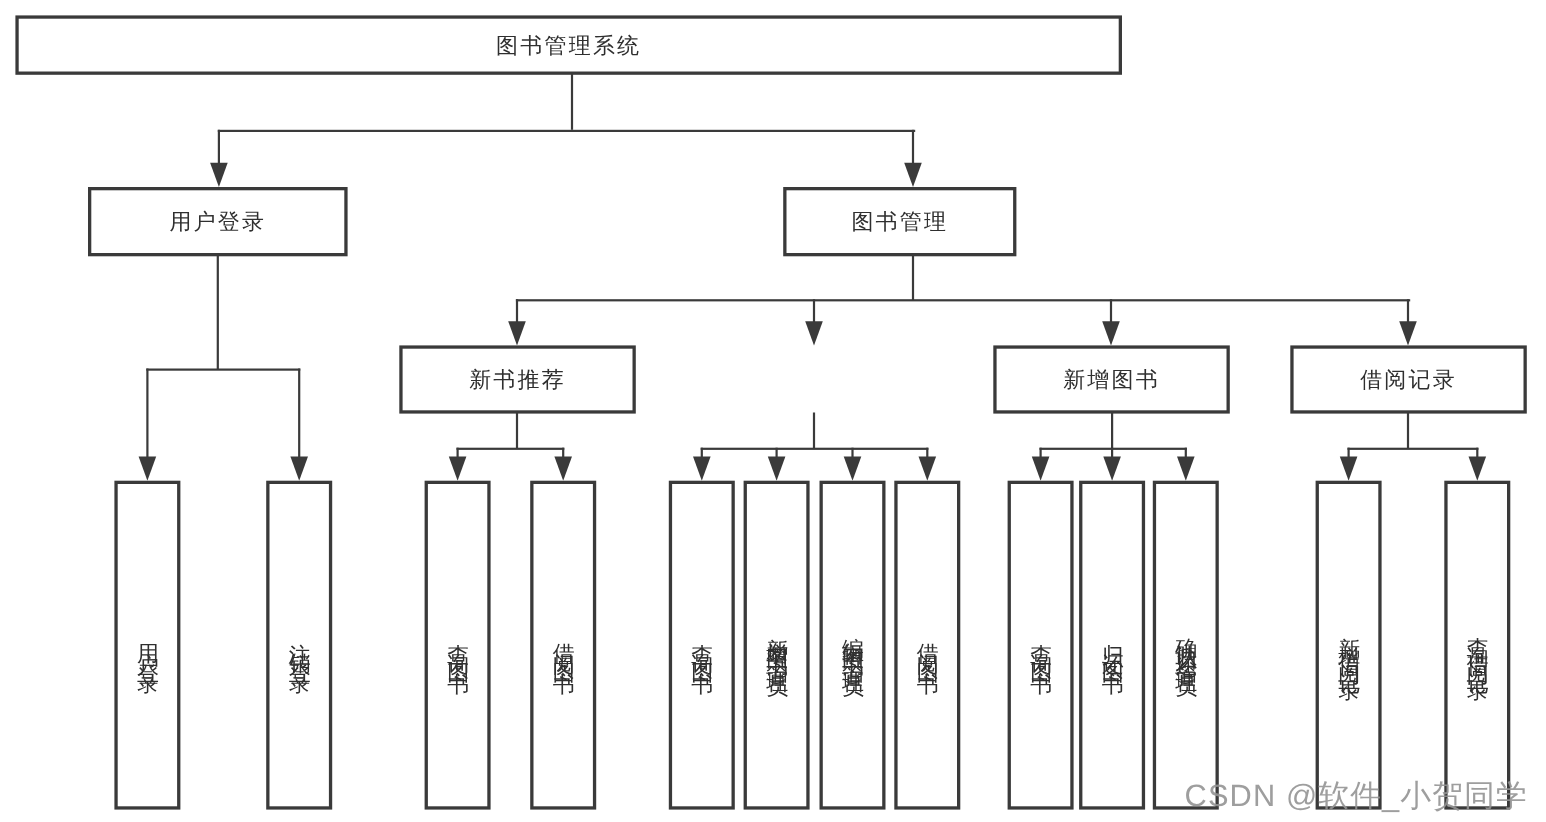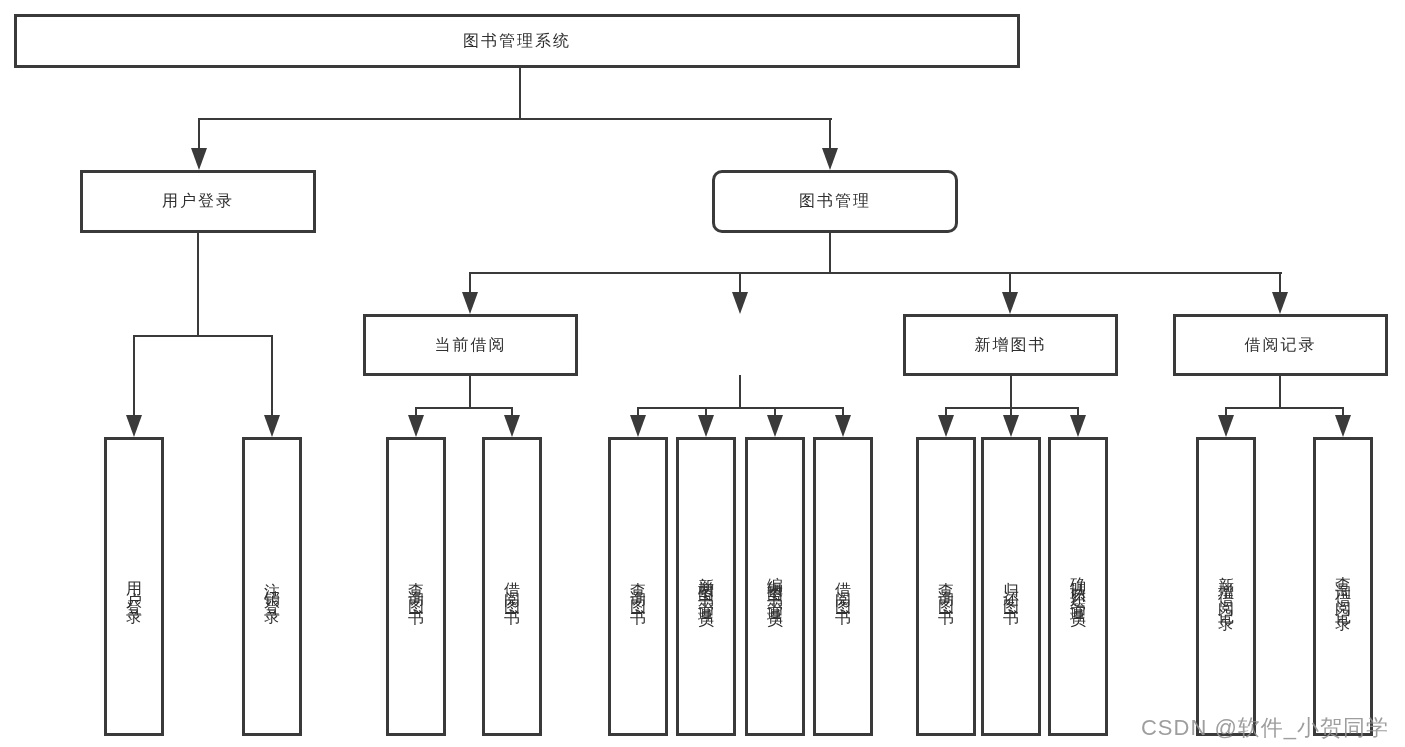--- a/index.html
+++ b/index.html
@@ -16,21 +16,21 @@
 
   
   .box {
     position: absolute;
     border: 3px solid #3a3a3a;
     background: #ffffff;
     display: flex;
     align-items: center;
     justify-content: center;
     color: #2f2f2f;
-    font-size: 16px;
+    font-size: 20px;
   }
   .htext { letter-spacing: 2px; white-space: nowrap; }
   .vtext {
     writing-mode: vertical-rl;
     text-orientation: mixed;
     letter-spacing: 9px;
     line-height: 1;
     white-space: nowrap;
   }
 
@@ -42,21 +42,21 @@
     width: 0; height: 0;
     border-left: 8px solid transparent;
     border-right: 8px solid transparent;
     border-top: 22px solid #3a3a3a;
   }
 
   .watermark {
     position: absolute;
     right: 16px;
     bottom: 4px;
-    font-size: 22px;
+    font-size: 28px;
     color: rgba(148, 148, 148, 0.9);
     letter-spacing: 1px;
     z-index: 5;
     white-space: nowrap;
   }
 </style>
 </head>
 <body>
 
 <div class="stage">
@@ -68,21 +68,21 @@
   <div class="lv" style="left:519px; top:67px; height:51px;"></div>
   <div class="lh" style="left:198px; top:118px; width:634px;"></div>
   <div class="lv" style="left:198px; top:118px; height:32px;"></div>
   <div class="arr" style="left:191px; top:148px;"></div>
   <div class="lv" style="left:829px; top:118px; height:32px;"></div>
   <div class="arr" style="left:822px; top:148px;"></div>
 
   <div class="box" style="left:80px; top:170px; width:236px; height:63px;">
     <span class="htext">用户登录</span>
   </div>
-  <div class="box" style="left:712px; top:170px; width:246px; height:63px;border-radius:10px;">
+  <div class="box" style="left:712px; top:170px; width:212px; height:63px;">
     <span class="htext">图书管理</span>
   </div>
 
   <div class="lv" style="left:197px; top:232px; height:104px;"></div>
   <div class="lh" style="left:133px; top:335px; width:140px;"></div>
   <div class="lv" style="left:133px; top:335px; height:82px;"></div>
   <div class="arr" style="left:126px; top:415px;"></div>
   <div class="lv" style="left:271px; top:335px; height:82px;"></div>
   <div class="arr" style="left:264px; top:415px;"></div>
 
@@ -91,21 +91,21 @@
   <div class="lv" style="left:469px; top:272px; height:24px;"></div>
   <div class="arr" style="left:462px; top:292px;"></div>
   <div class="lv" style="left:739px; top:272px; height:24px;"></div>
   <div class="arr" style="left:732px; top:292px;"></div>
   <div class="lv" style="left:1009px; top:272px; height:24px;"></div>
   <div class="arr" style="left:1002px; top:292px;"></div>
   <div class="lv" style="left:1279px; top:272px; height:24px;"></div>
   <div class="arr" style="left:1272px; top:292px;"></div>
 
   <div class="box" style="left:363px; top:314px; width:215px; height:62px;">
-    <span class="htext">当前借阅</span>
+    <span class="htext">新书推荐</span>
   </div>
   <div class="box" style="left:903px; top:314px; width:215px; height:62px;">
     <span class="htext">新增图书</span>
   </div>
   <div class="box" style="left:1173px; top:314px; width:215px; height:62px;">
     <span class="htext">借阅记录</span>
   </div>
 
   <div class="lv" style="left:469px; top:375px; height:33px;"></div>
   <div class="lh" style="left:415px; top:407px; width:98px;"></div>

